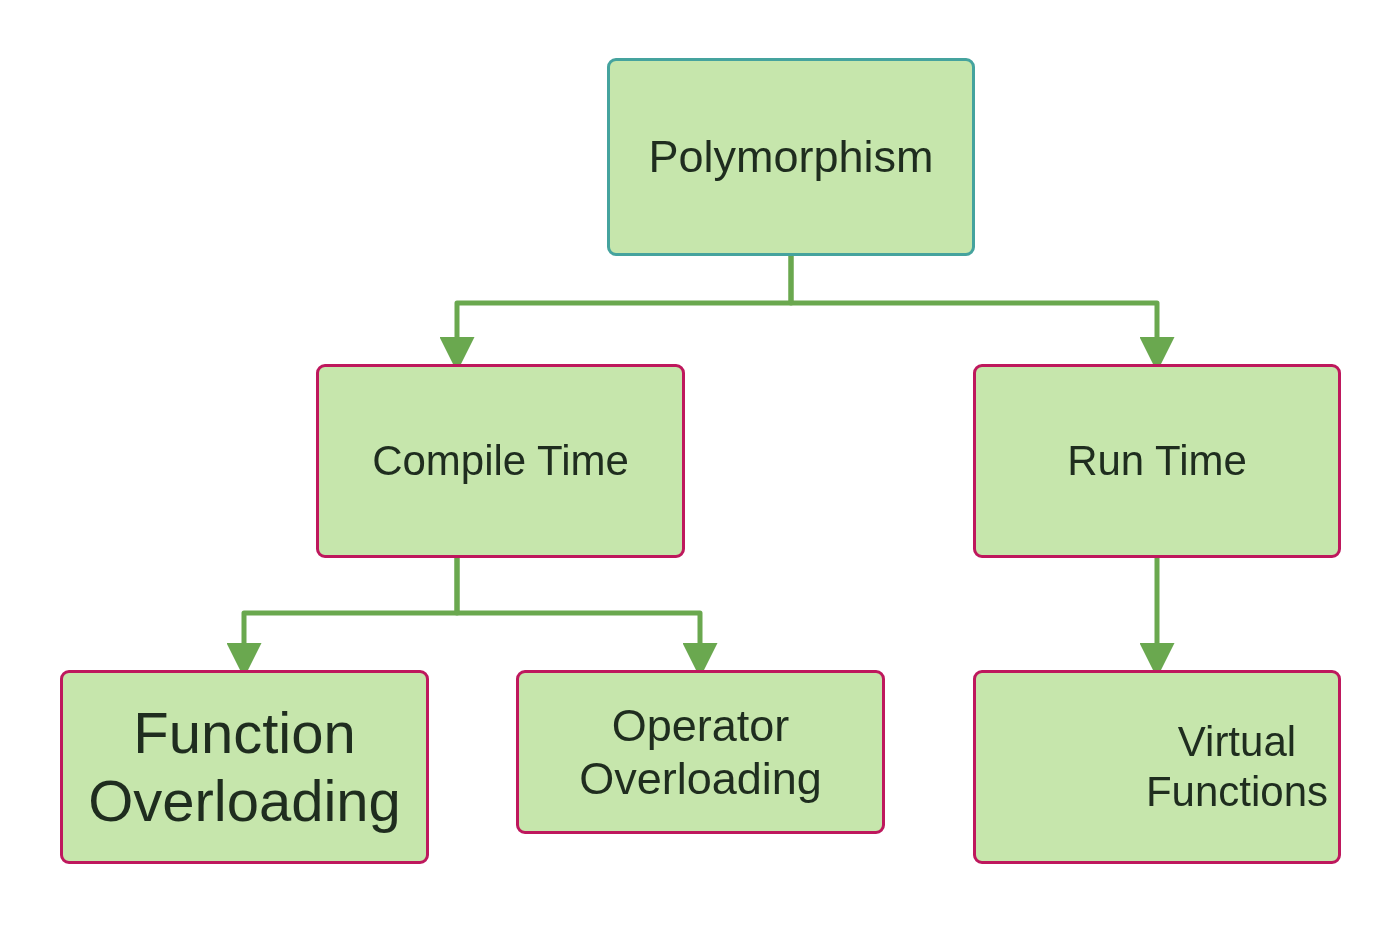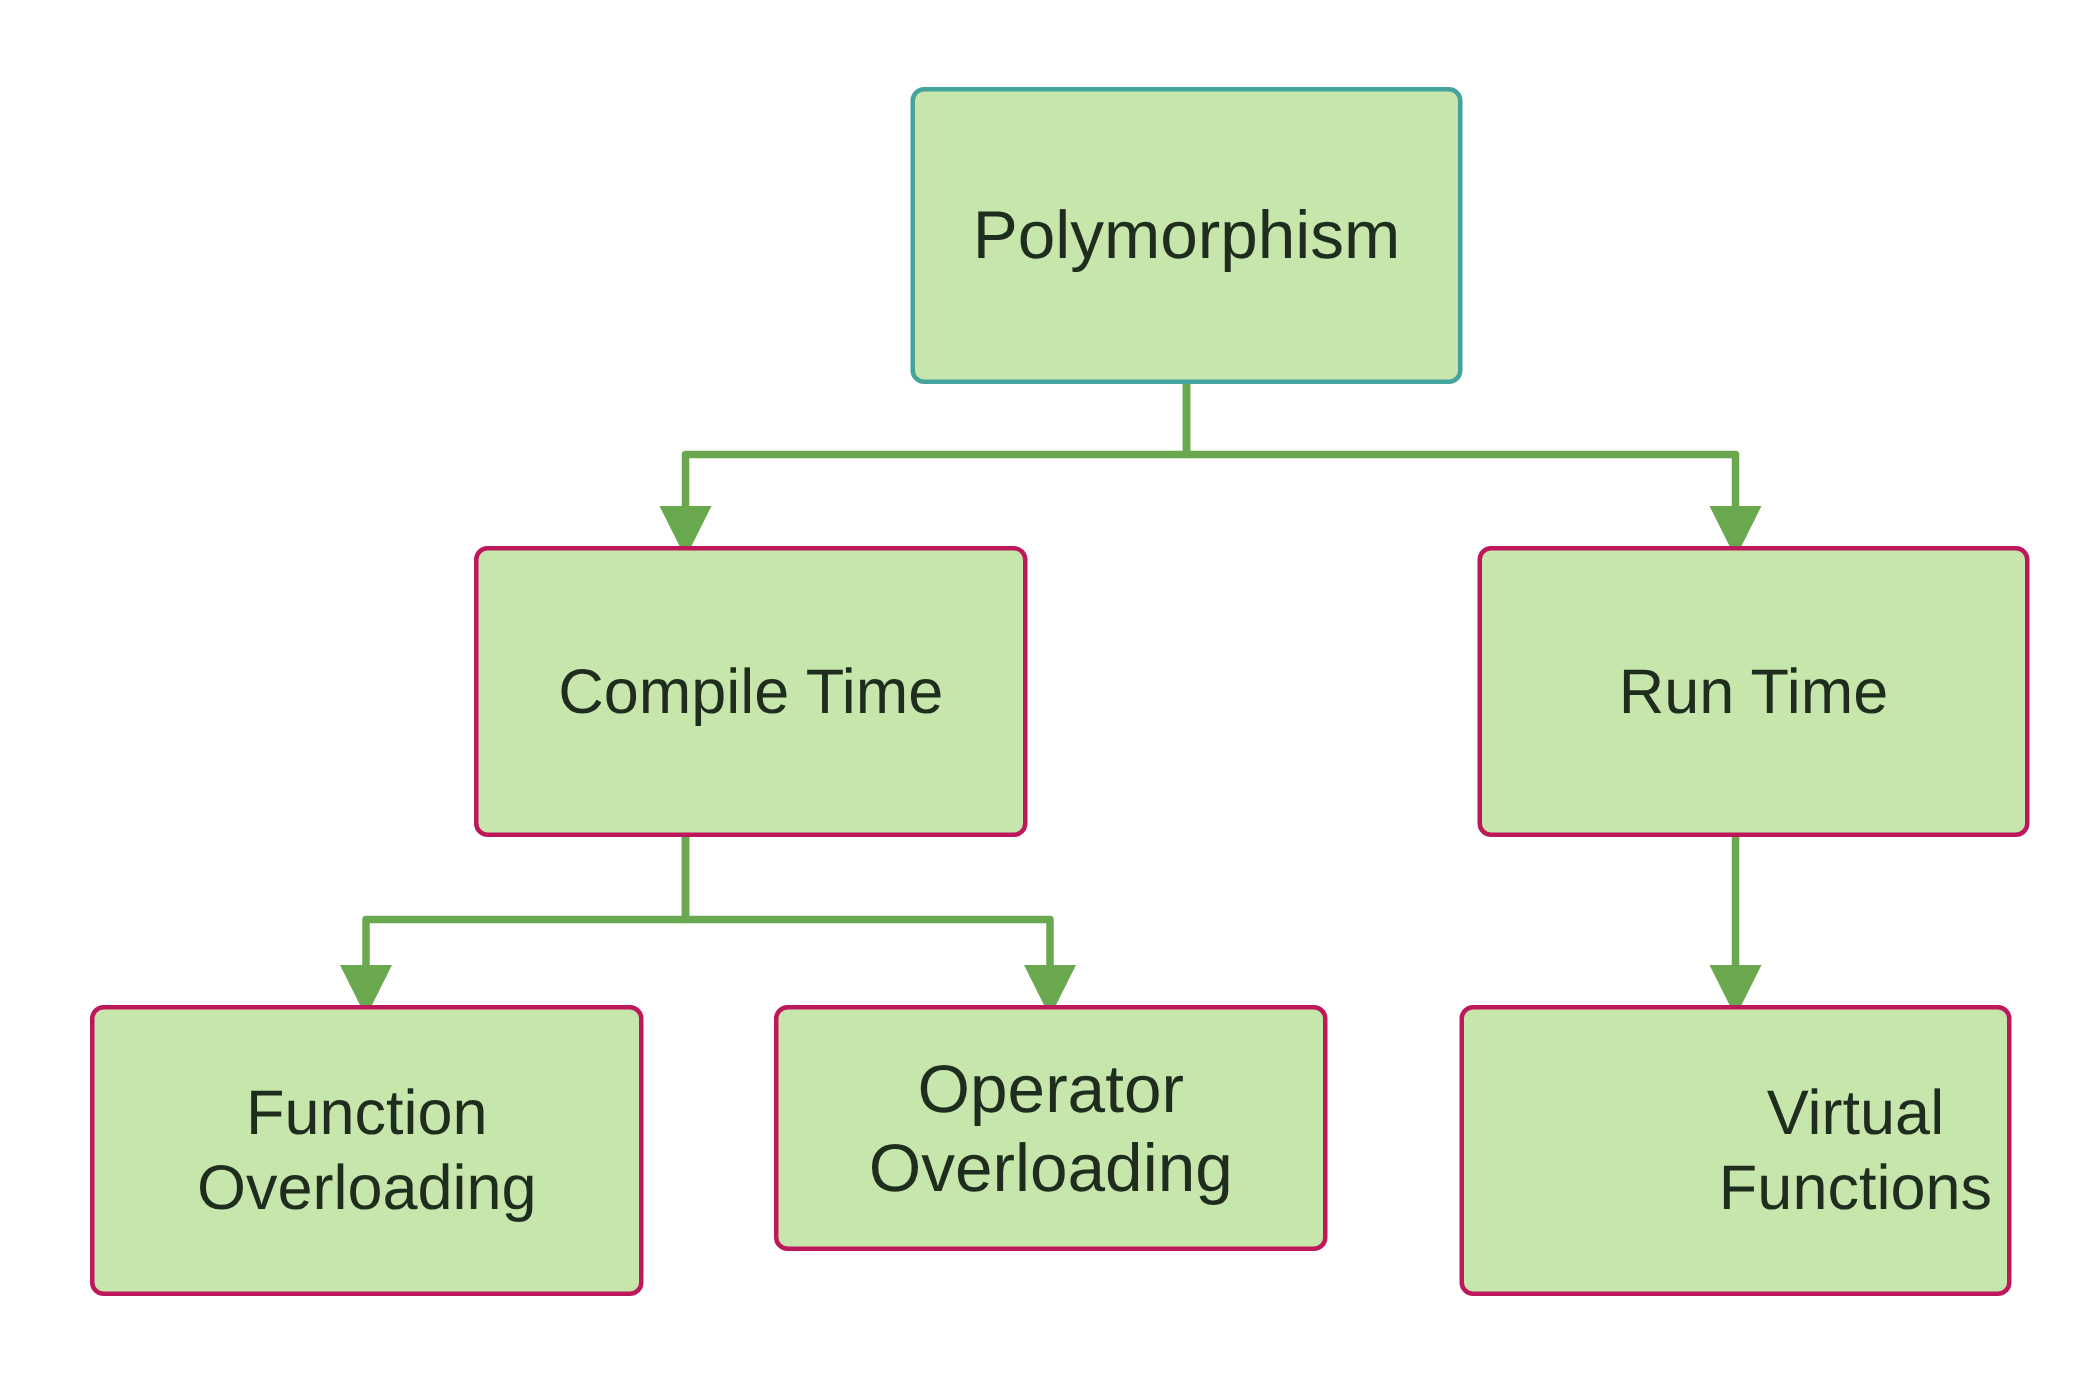--- a/index.html
+++ b/index.html
@@ -44,22 +44,22 @@
     border-color: #45a39e;
   }
   .node-label {
     display: block;
     white-space: pre-line;
     padding: 0 10px;
   }
   
   #node-root        { left: 607px; top: 58px;  width: 368px; height: 198px; font-size: 45px; }
   #node-compile     { left: 273px; top: 364px; width: 369px; height: 194px; font-size: 42px; margin-left: 43px; }
-  #node-runtime     { left: 973px; top: 364px; width: 368px; height: 194px; font-size: 42px; margin-left: 12px; }
-  #node-funcover    { left: 60px;  top: 670px; width: 369px; height: 194px; font-size: 42px; }
+  #node-runtime     { left: 973px; top: 364px; width: 368px; height: 194px; font-size: 42px; }
+  #node-funcover    { left: 60px;  top: 670px; width: 369px; height: 194px; font-size: 58px; }
   #node-operover    { left: 516px; top: 670px; width: 369px; height: 164px; font-size: 45px; }
   #node-virtualfn   { left: 973px; top: 670px; width: 368px; height: 194px; font-size: 42px; justify-content: flex-end; }
 </style>
 </head>
 <body>
 
 <div id="canvas">
 
   <svg id="edges" viewBox="0 0 1400 925" width="1400" height="925" xmlns="http://www.w3.org/2000/svg">
     <defs>

